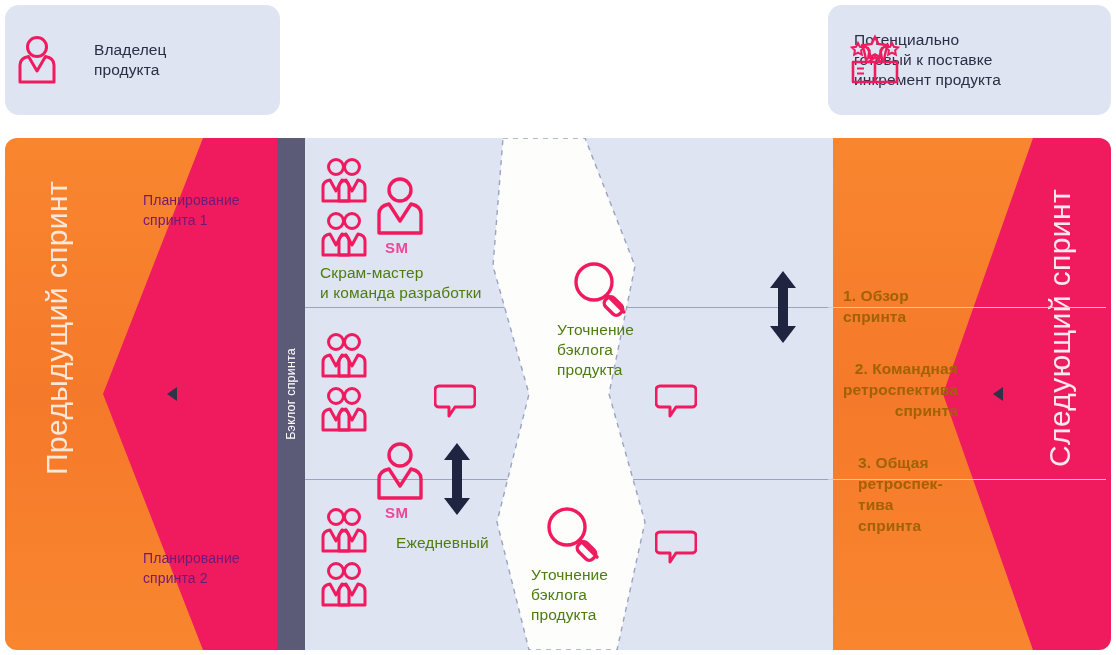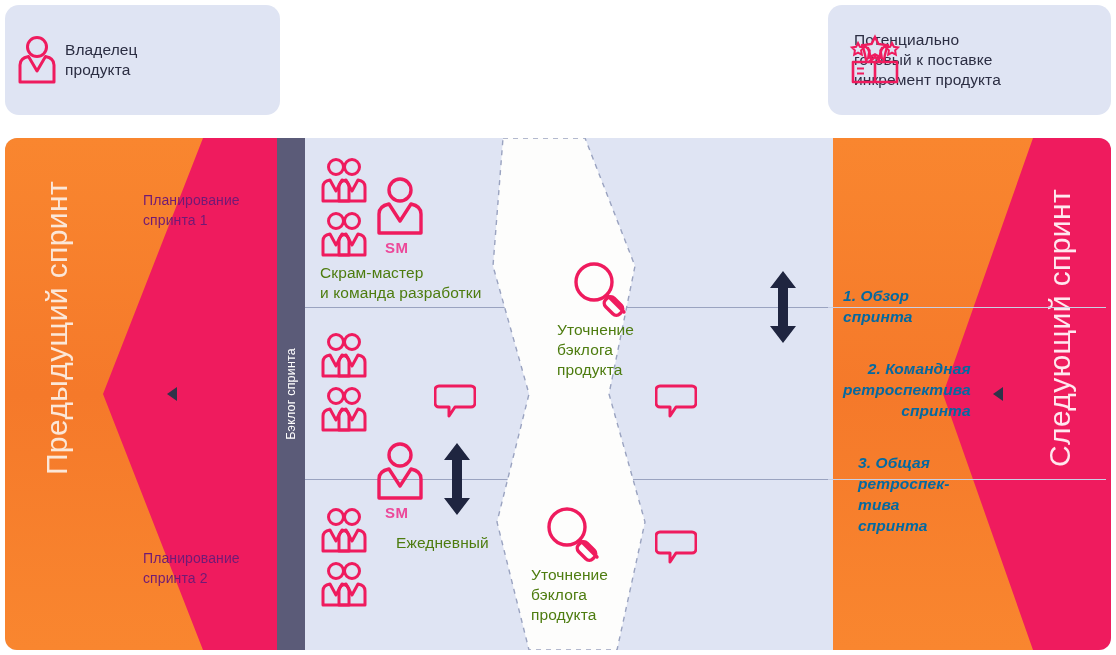--- a/index.html
+++ b/index.html
@@ -13,21 +13,21 @@
 
   
   .top-card {
     position: absolute;
     background: #dfe4f3;
     border-radius: 14px;
     display: flex;
     align-items: center;
     gap: 14px;
   }
-  #card-po   { left: 5px;  top: 5px;  width: 275px; height: 110px; padding-left: 60px; }
+  #card-po   { left: 5px;  top: 5px;  width: 275px; height: 110px; padding-left: 89px; }
   #card-inc  { left: 828px;top: 5px;  width: 283px; height: 110px; padding-left: 26px; }
   .card-label {
     color: #2b2d42;
     font-size: 15.5px;
     line-height: 20px;
     white-space: pre-line;
     letter-spacing: .1px;
   }
 
   
@@ -73,22 +73,22 @@
               font-size: 30px; color: #ffe8ef; }
 
   .plan-label {
     position: absolute; color: #701a75; font-size: 14px; line-height: 20px;
     white-space: pre-line; letter-spacing: .1px;
   }
   #plan1 { left: 143px; top: 190px; }
   #plan2 { left: 143px; top: 548px; }
 
   .review-label {
-    position: absolute; color: #0369a1; font-size: 15.5px; line-height: 21px;
-    white-space: pre-line; letter-spacing: .1px; font-weight: 600; font-style: italic;
+    position: absolute; color: #a16207; font-size: 15.5px; line-height: 21px;
+    white-space: pre-line; letter-spacing: .1px; font-weight: 600;
   }
   #rev1 { left: 843px; top: 285px; }
   #rev2 { left: 843px; top: 358px; text-align: right; }
   #rev3 { left: 843px; top: 452px; margin-left: 15px; }
 
   
   #backlog-strip {
     position: absolute; left: 277px; top: 138px;
     width: 28px; height: 512px;
     background: #5b5b78;

